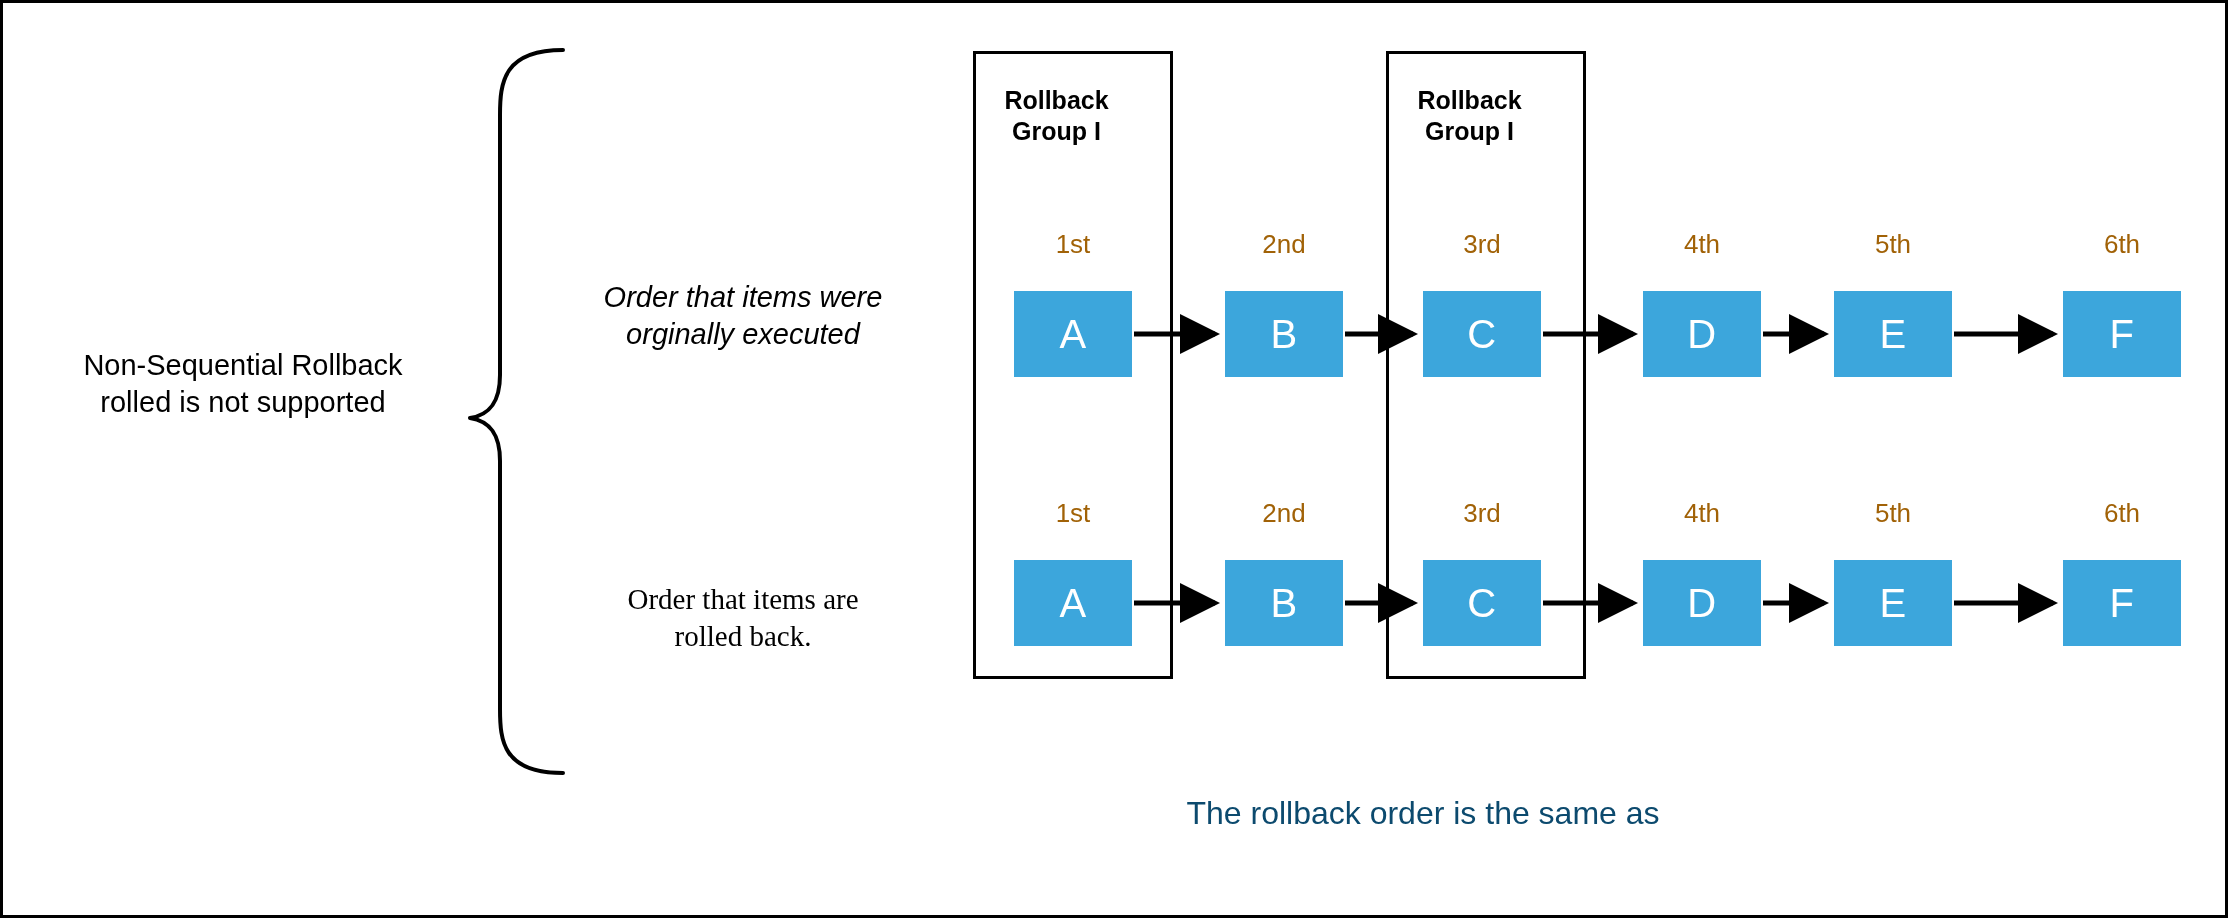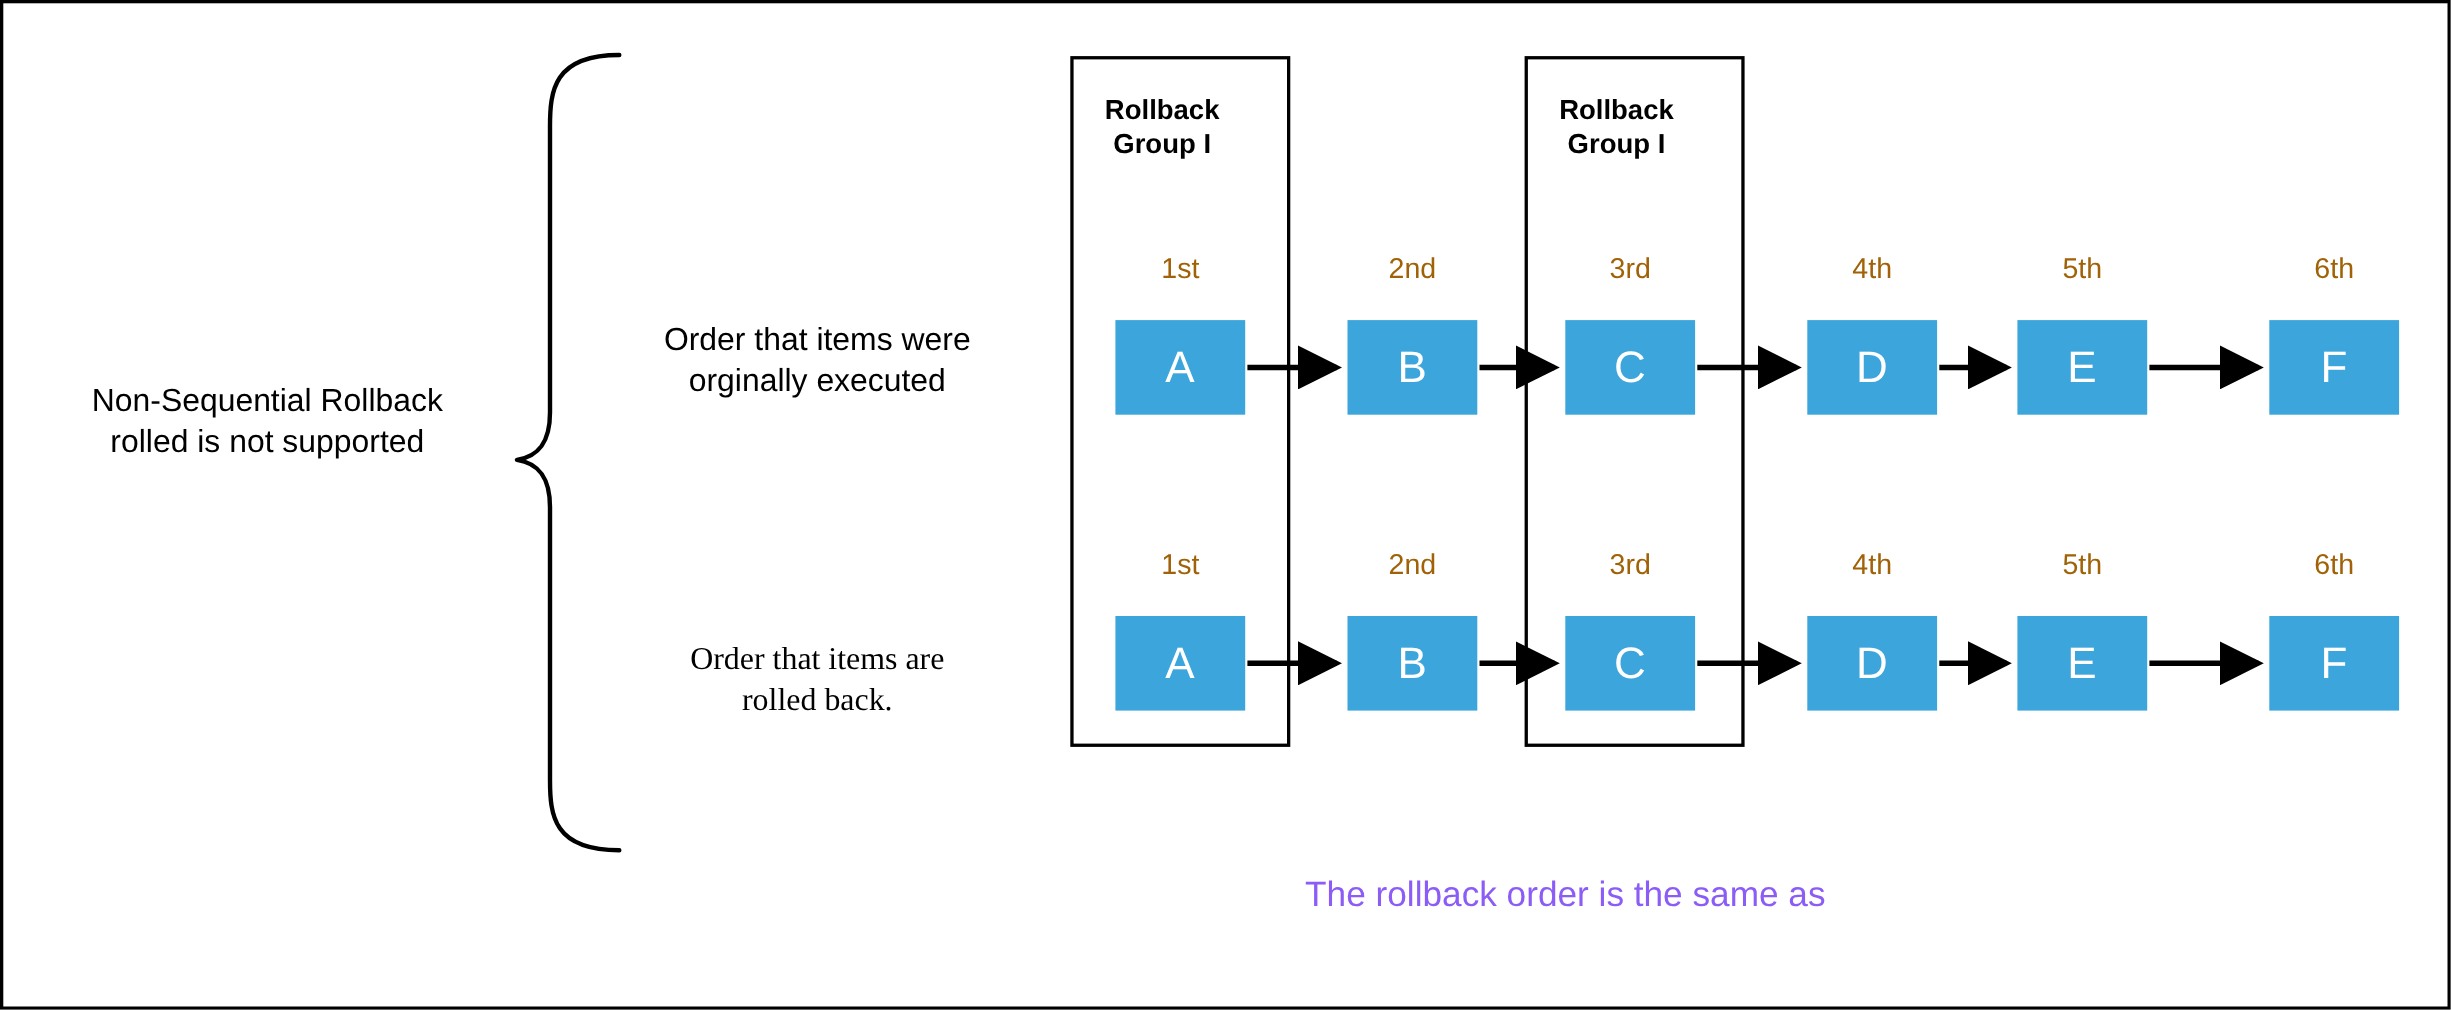--- a/index.html
+++ b/index.html
@@ -68,21 +68,21 @@
     position: absolute;
     text-align: center;
     font-size: 29px;
     color: #000000;
     line-height: 1.28;
   }
   .caption {
     position: absolute;
     text-align: center;
     font-size: 32px;
-    color: #8b5cf6;
+    color: #0c4a6e;
     line-height: 1.3;
   }
 </style>
 </head>
 <body>
 
 <div id="canvas">
 
   <svg class="svg-layer" viewBox="0 0 2228 918">
     <defs>
@@ -116,21 +116,21 @@
       <line x1="1760" y1="600" x2="1821" y2="600" stroke="#000000" stroke-width="5" marker-end="url(#arrowhead)"></line>
       <line x1="1951" y1="600" x2="2050" y2="600" stroke="#000000" stroke-width="5" marker-end="url(#arrowhead)"></line>
     </g>
   </svg>
 
   <div class="plain-label" style="left:20px; top:344px; width:440px;">
     <div>Non-Sequential Rollback</div>
     <div>rolled is not supported</div>
   </div>
 
-  <div class="plain-label" style="left:560px; top:288px; width:360px;">
+  <div class="plain-label" style="left:560px; top:276px; width:360px;font-style:italic;">
     <div>Order that items were</div>
     <div>orginally executed</div>
   </div>
 
   <div class="plain-label" style="left:560px; top:578px; width:360px;font-family:Liberation Serif, serif;">
     <div>Order that items are</div>
     <div>rolled back.</div>
   </div>
 
   <div class="group-rect" style="left:970px; top:48px; width:200px; height:628px;"></div>

